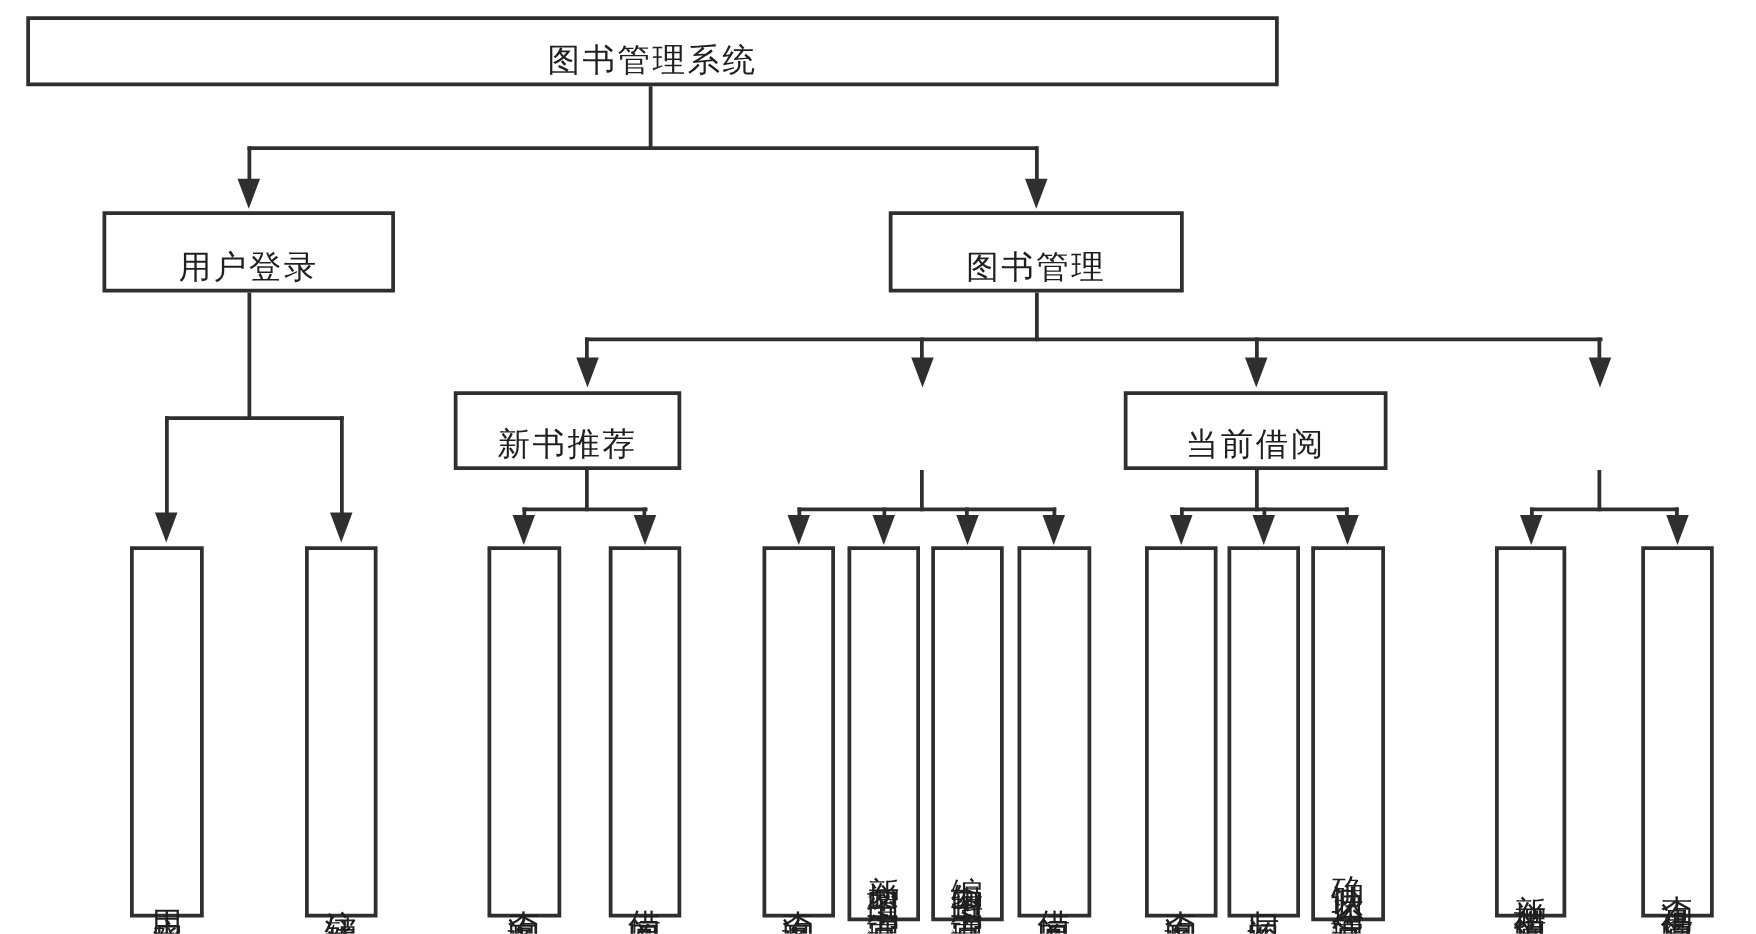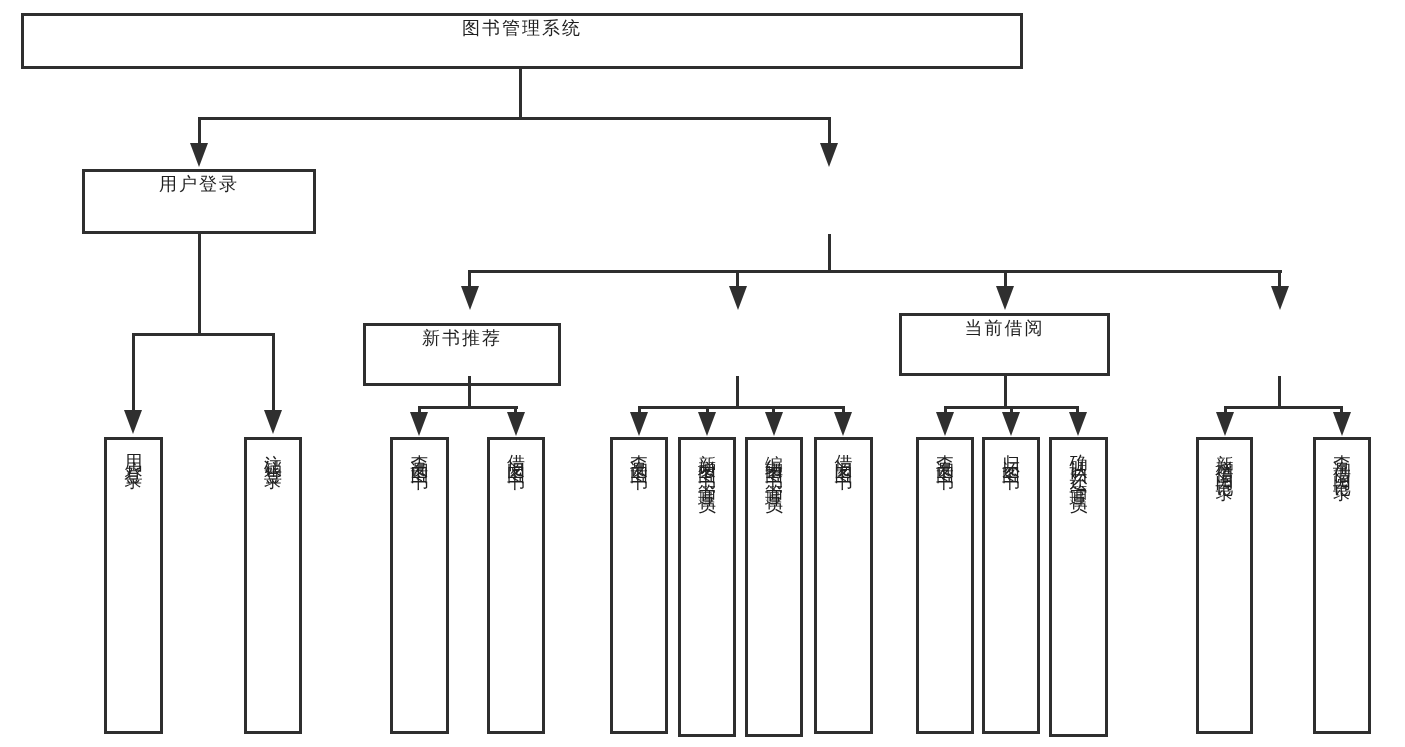--- a/index.html
+++ b/index.html
@@ -11,22 +11,22 @@
   html,body{margin:0;padding:0;background:var(--bg);}
   #canvas{
     position:relative;width:1405px;height:747px;background:var(--bg);
     overflow:hidden;
     font-family:"Liberation Sans","DejaVu Sans",sans-serif;
     color:var(--text);
   }
   .box{
     position:absolute;box-sizing:border-box;
     border:3px solid var(--line);background:#fff;
-    display:flex;align-items:flex-start;justify-content:center;
-    font-size:18px;letter-spacing:2px;color:var(--text);
+    display:flex;align-items:flex-end;justify-content:center;
+    font-size:26px;letter-spacing:2px;color:var(--text);
     white-space:nowrap;
   }
   .leaf span{
     writing-mode:vertical-rl;text-orientation:mixed;
     letter-spacing:6px;line-height:1;white-space:nowrap;
   }
   .v{position:absolute;width:3px;background:var(--line);}
   .h{position:absolute;height:3px;background:var(--line);}
   .a{
     position:absolute;width:0;height:0;
@@ -51,40 +51,43 @@
   <div class="v" style="left:519px;top:69px;height:49px;"></div>
   <div class="h" style="left:198px;top:117px;width:632px;"></div>
   <div class="v" style="left:198px;top:117px;height:29px;"></div>
   <div class="a" style="left:190px;top:143px;"></div>
   <div class="v" style="left:828px;top:117px;height:29px;"></div>
   <div class="a" style="left:820px;top:143px;"></div>
 
   <div class="box" style="left:82px;top:169px;width:234px;height:65px;">
     <span>用户登录</span>
   </div>
+  <div class="box" style="left:711px;top:169px;width:236px;height:65px;">
+    <span>图书管理</span>
+  </div>
 
   <div class="v" style="left:198px;top:234px;height:102px;"></div>
   <div class="h" style="left:132px;top:333px;width:143px;"></div>
   <div class="v" style="left:132px;top:333px;height:80px;"></div>
   <div class="a" style="left:124px;top:410px;"></div>
   <div class="v" style="left:272px;top:333px;height:80px;"></div>
   <div class="a" style="left:264px;top:410px;"></div>
 
   <div class="v" style="left:828px;top:234px;height:39px;"></div>
   <div class="h" style="left:468px;top:270px;width:814px;"></div>
   <div class="v" style="left:468px;top:270px;height:18px;"></div>
   <div class="a" style="left:461px;top:286px;"></div>
   <div class="v" style="left:736px;top:270px;height:18px;"></div>
   <div class="a" style="left:729px;top:286px;"></div>
   <div class="v" style="left:1004px;top:270px;height:18px;"></div>
   <div class="a" style="left:996px;top:286px;"></div>
   <div class="v" style="left:1278px;top:270px;height:18px;"></div>
   <div class="a" style="left:1271px;top:286px;"></div>
 
-  <div class="box" style="left:363px;top:323px;width:198px;height:63px;">
+  <div class="box" style="left:363px;top:313px;width:182px;height:63px;">
     <span>新书推荐</span>
   </div>
   <div class="box" style="left:899px;top:313px;width:211px;height:63px;font-family:Liberation Mono, monospace;">
     <span>当前借阅</span>
   </div>
 
   <div class="v" style="left:468px;top:376px;height:33px;"></div>
   <div class="h" style="left:418px;top:406px;width:100px;"></div>
   <div class="v" style="left:418px;top:406px;height:10px;"></div>
   <div class="a" style="left:410px;top:412px;"></div>

